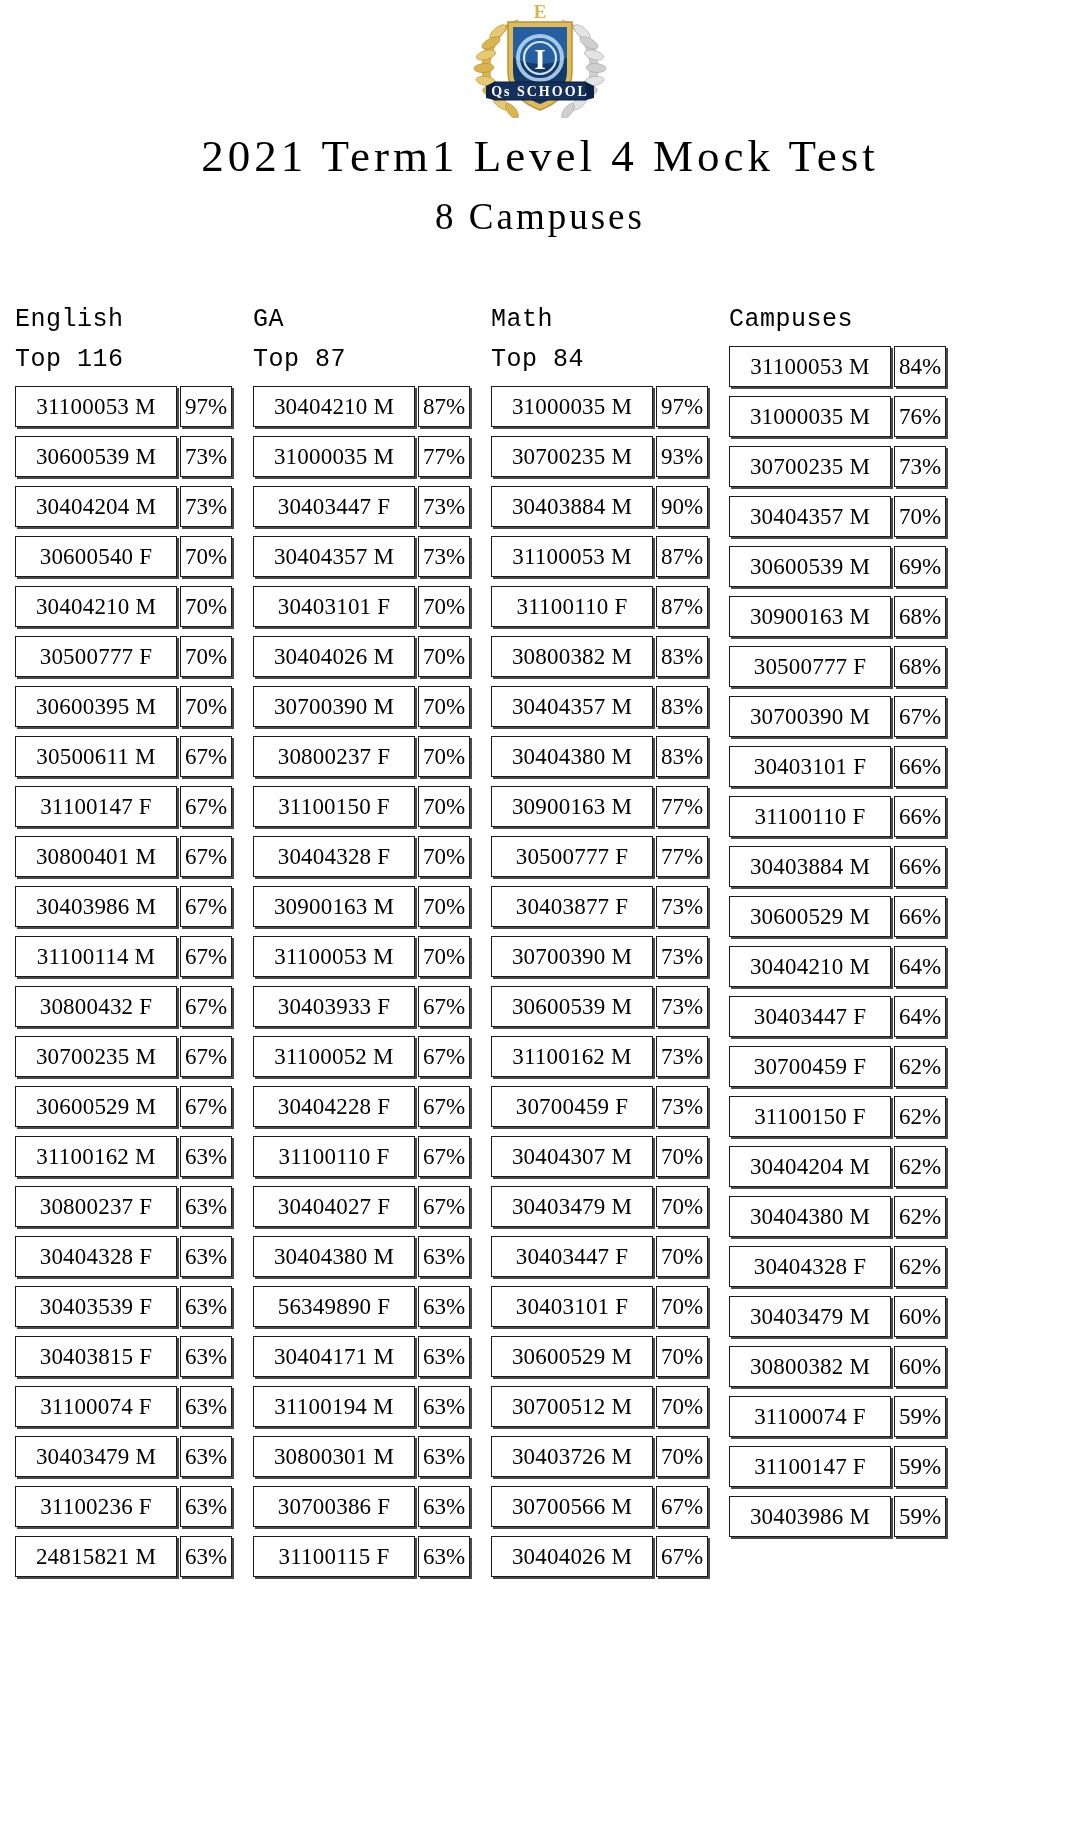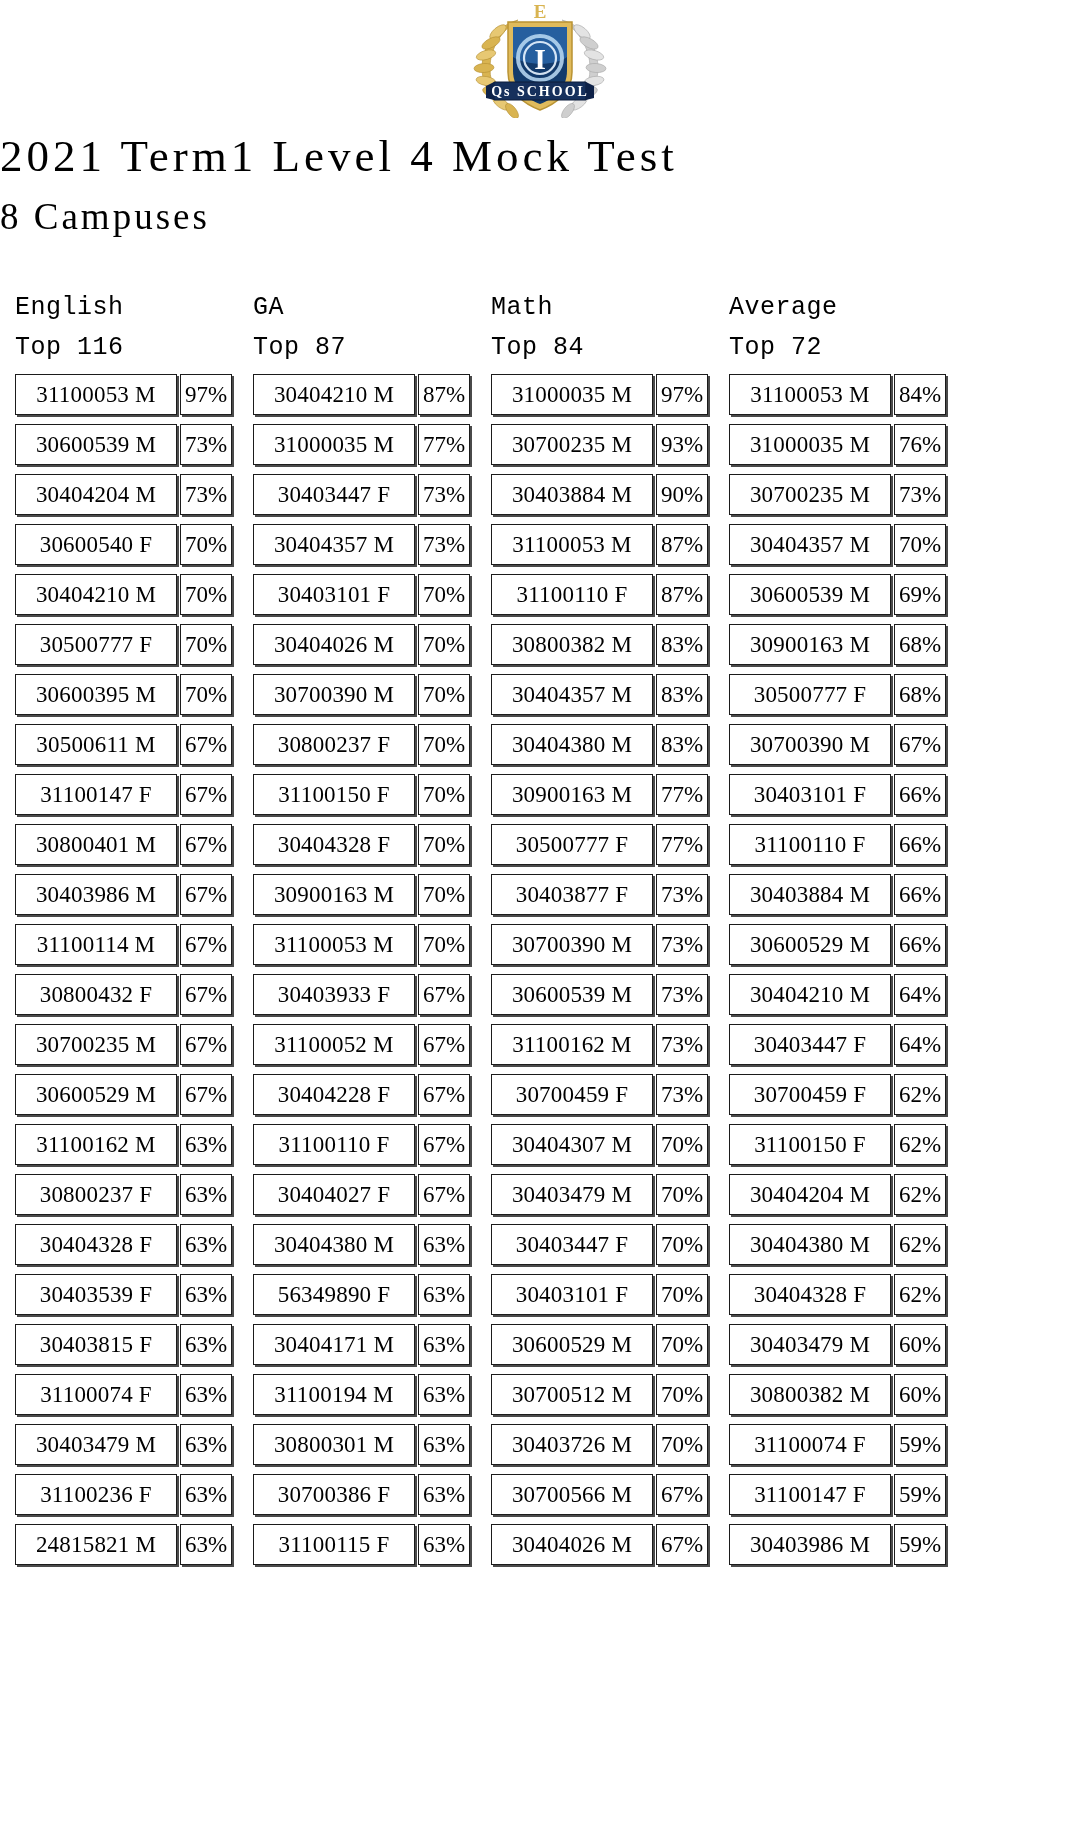--- a/index.html
+++ b/index.html
@@ -27,20 +27,21 @@
     box-sizing: border-box;
   }
   .logo {
     width: 168px;
     height: 116px;
     position: relative;
   }
 
   
   .title-block {
+    text-align: center;
     margin-top: 8px;
   }
   .title-main {
     font-size: 45px;
     line-height: 60px;
     letter-spacing: 4px;
     font-weight: 400;
     font-family: "Liberation Serif", "DejaVu Serif", serif;
     white-space: pre;
   }
@@ -49,21 +50,21 @@
     line-height: 62px;
     letter-spacing: 3px;
     font-weight: 400;
     font-family: "Liberation Serif", "DejaVu Serif", serif;
     white-space: pre;
   }
 
   
   .columns {
     display: flex;
-    margin-top: 40px;
+    margin-top: 52px;
     padding-left: 15px;
     padding-right: 15px;
     box-sizing: border-box;
     gap: 0px;
   }
   .column {
     width: 235px;
     margin-right: 3px;
   }
   .col-head {
@@ -472,21 +473,21 @@
           <div class="cell-id">30700566 M</div>
           <div class="cell-pct">67%</div>
         </div>
         <div class="row">
           <div class="cell-id">30404026 M</div>
           <div class="cell-pct">67%</div>
         </div>
       </div>
     </div>
     <div class="column">
-      <div class="col-head"><span class="subject">Average</span><span class="topline">Top 72</span></div>
+      <div class="col-head"><span class="subject">Campuses</span></div>
       <div class="rows">
         <div class="row">
           <div class="cell-id">31100053 M</div>
           <div class="cell-pct">84%</div>
         </div>
         <div class="row">
           <div class="cell-id">31000035 M</div>
           <div class="cell-pct">76%</div>
         </div>
         <div class="row">

